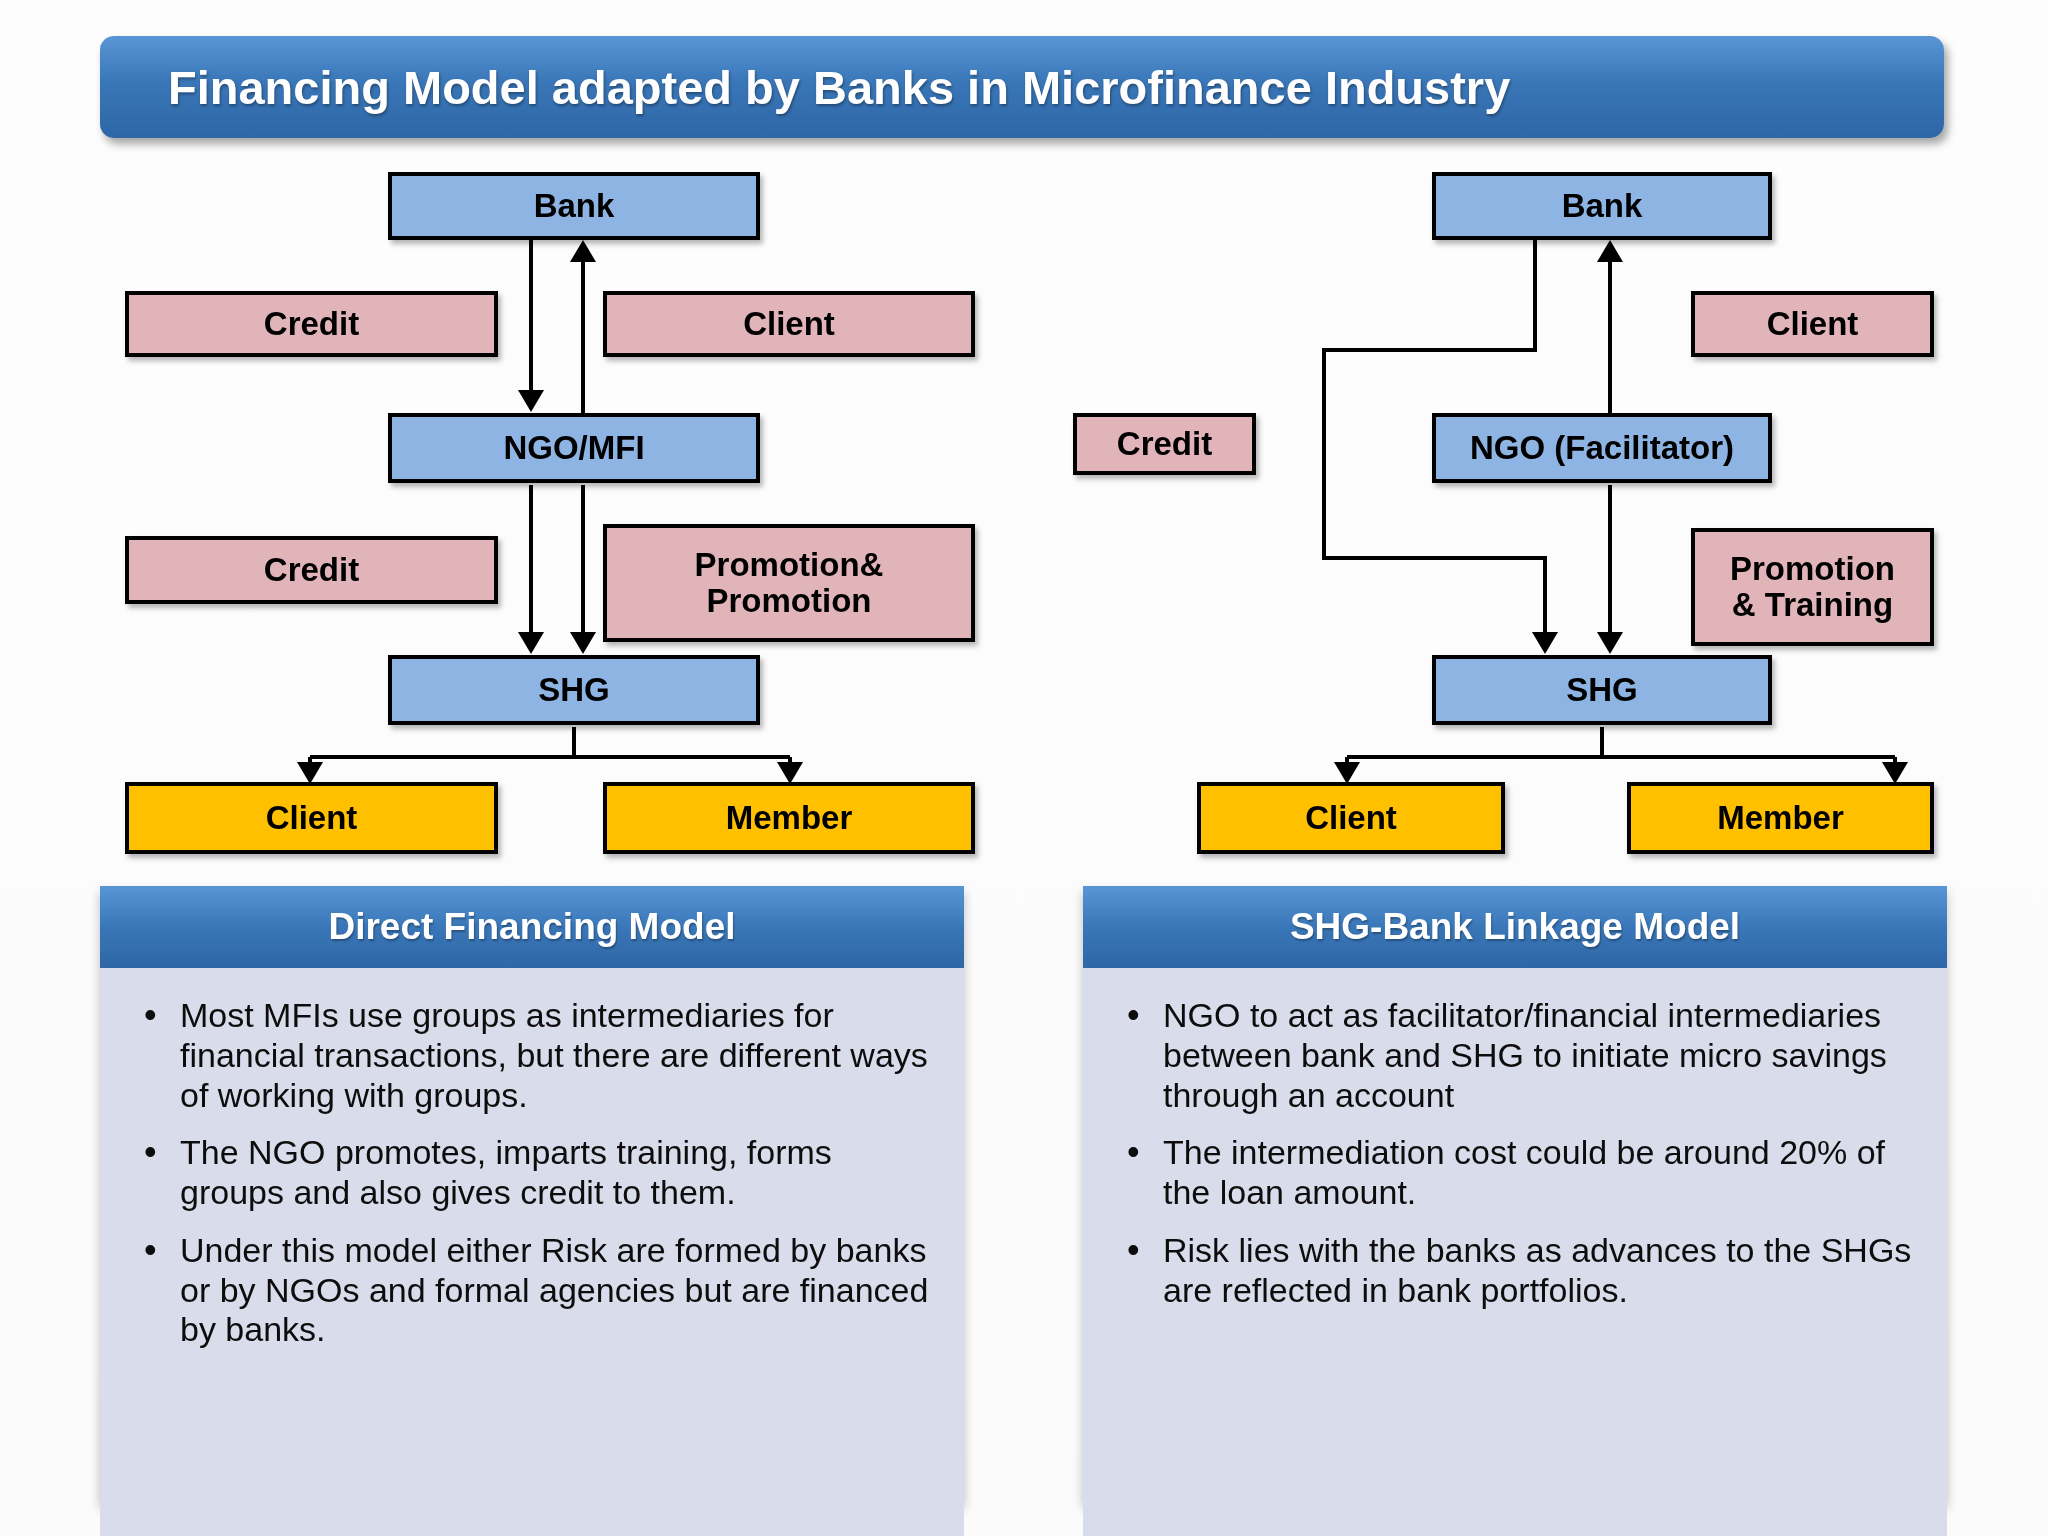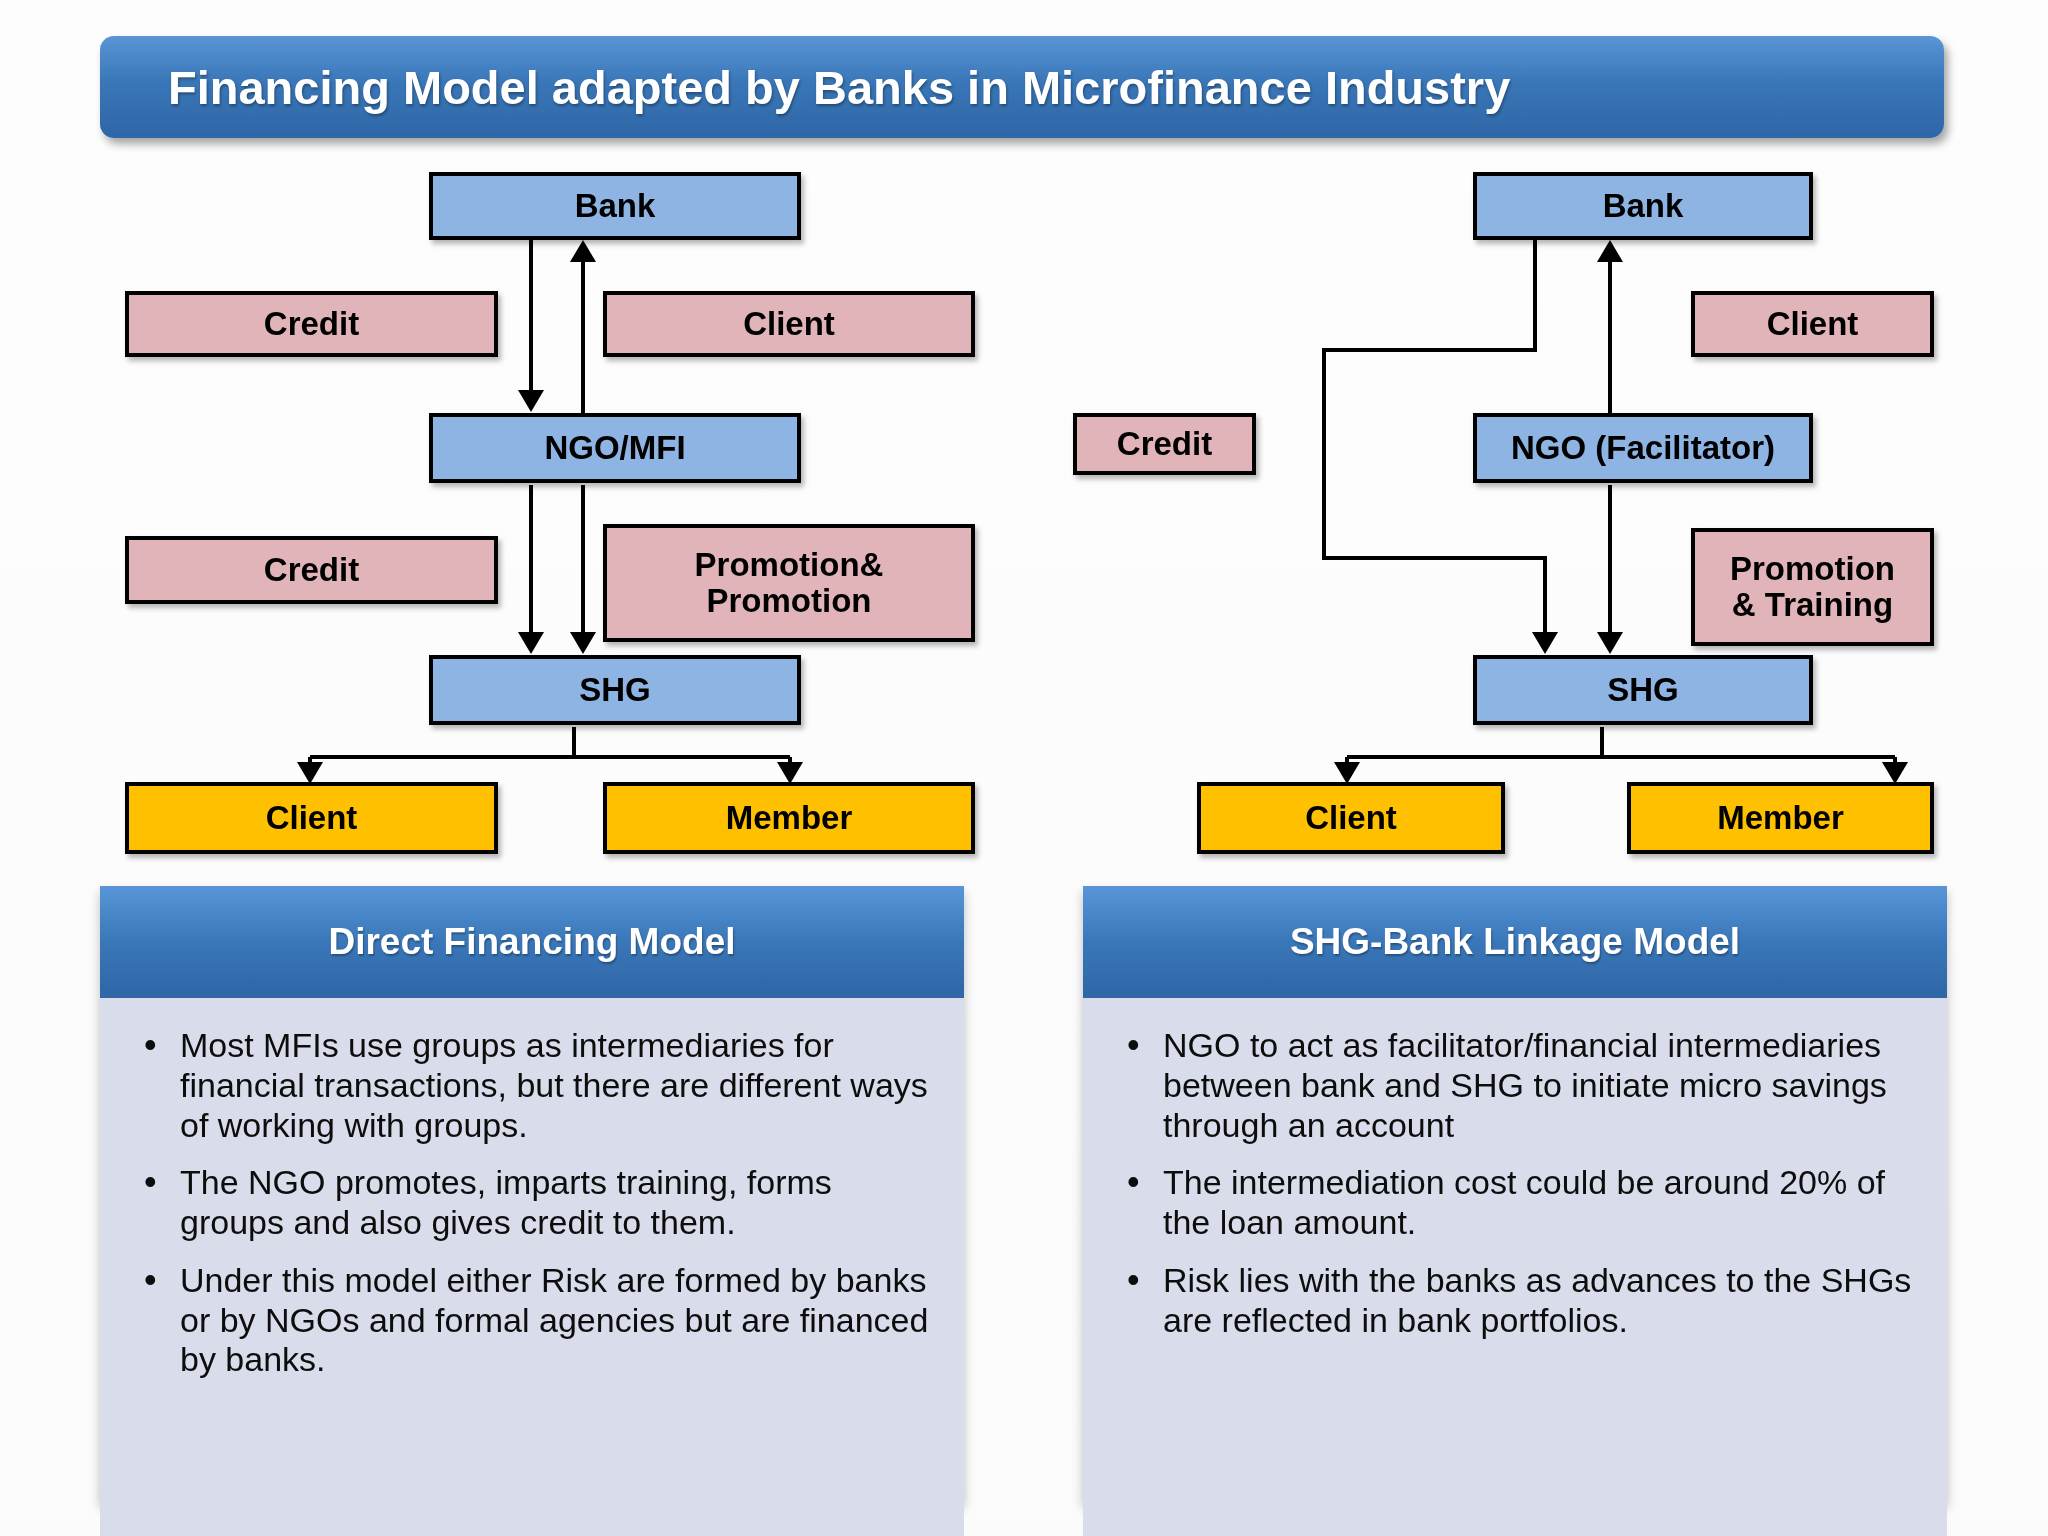--- a/index.html
+++ b/index.html
@@ -28,30 +28,30 @@
     position:absolute;
     border:4px solid #000000;
     box-sizing:border-box;
     display:flex;align-items:center;justify-content:center;
     flex-direction:column;
     font-weight:bold;color:#000000;
     font-size:33px;line-height:1.08;
     box-shadow:3px 4px 5px rgba(0,0,0,0.28);
     text-align:center;
   }
-  .blue{background:#8eb4e3;margin-left:41px;}
+  .blue{background:#8eb4e3;}
   .pink{background:#e0b4b9;}
   .orange{background:#ffc000;}
   svg.connectors{position:absolute;left:0;top:0;pointer-events:none;}
   .panel{
     position:absolute;top:886px;width:864px;height:616px;
     box-shadow:0 6px 10px rgba(0,0,0,0.25);
   }
   .panel .phead{
-    height:112px;
+    height:82px;
     background:linear-gradient(180deg,#5violet 0%);
     background:linear-gradient(180deg,#5896d7 0%,#3a77b8 50%,#2e66a6 100%);
     display:flex;align-items:center;justify-content:center;
     color:#ffffff;font-size:37px;font-weight:bold;
     text-shadow:1px 2px 2px rgba(0,0,0,0.3);
   }
   .panel .pbody{
     height:596px;background:#d9dcea;
     box-sizing:border-box;
     padding:28px 28px 5px 36px;

